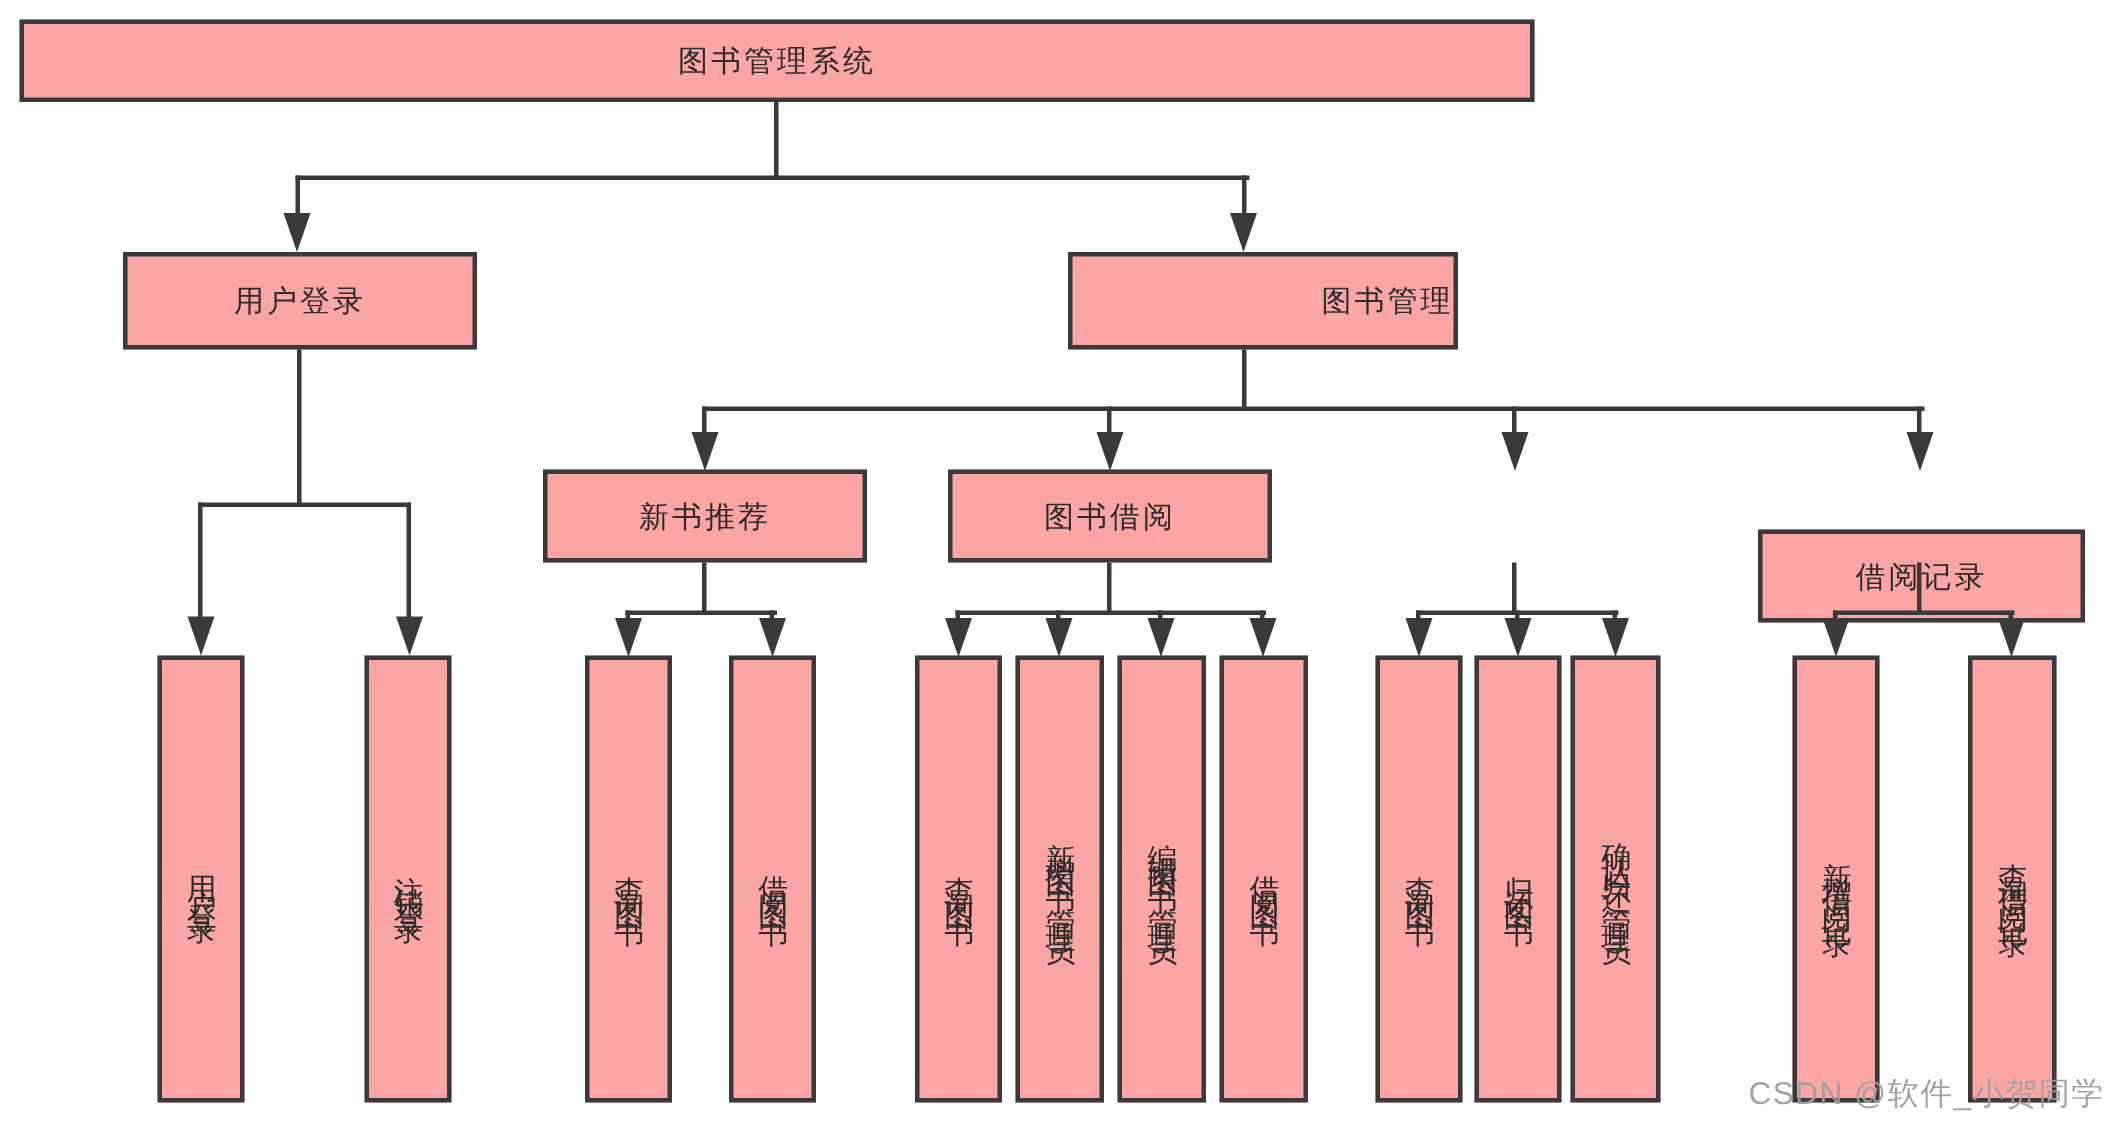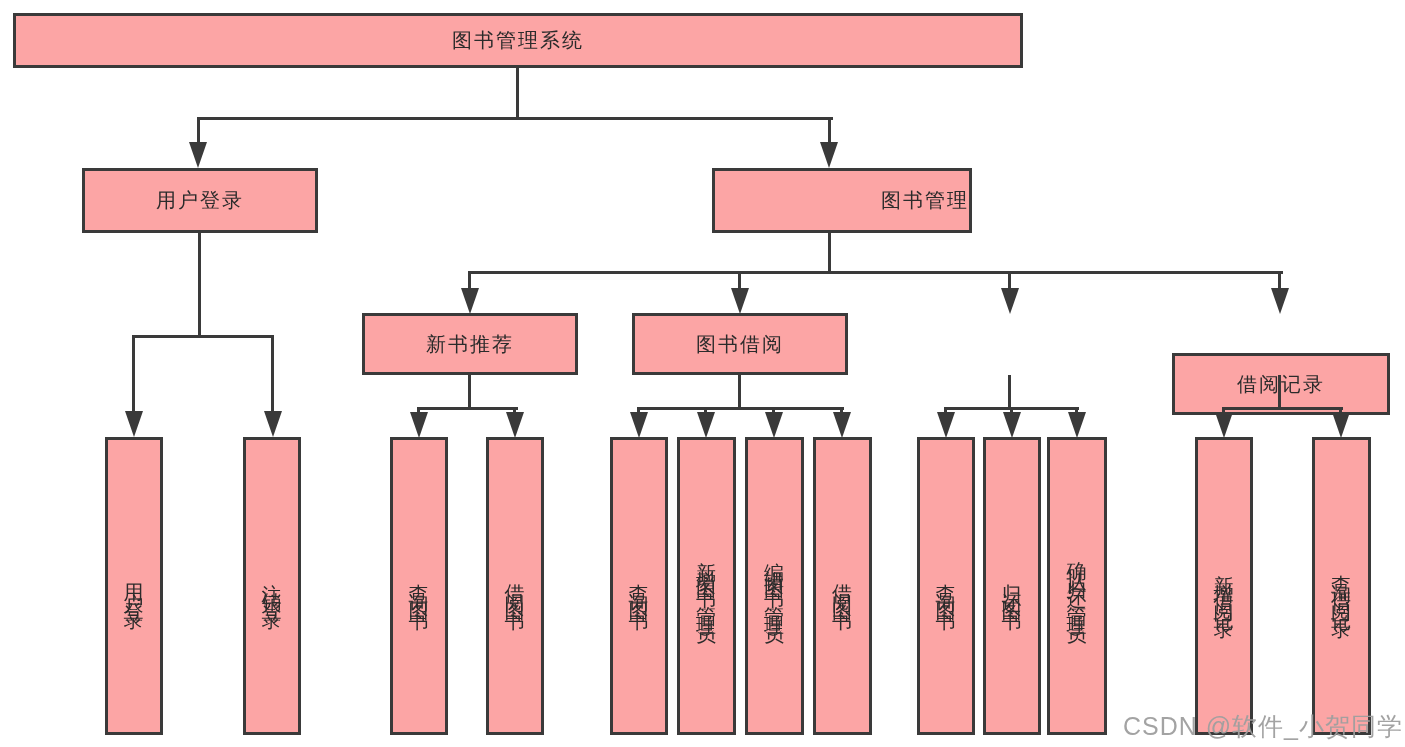--- a/index.html
+++ b/index.html
@@ -20,21 +20,21 @@
   .v{position:absolute;width:3px;background:#3a3a3a;}
   .h{position:absolute;height:3px;background:#3a3a3a;}
   .arrow{
     position:absolute;width:0;height:0;
     border-left:9px solid transparent;border-right:9px solid transparent;
     border-top:26px solid #3a3a3a;
   }
 
   .watermark{
     position:absolute;right:2px;bottom:4px;z-index:5;
-    color:rgba(158,158,158,0.95);font-size:25px;letter-spacing:1px;white-space:nowrap;
+    color:rgba(158,158,158,0.95);font-size:21px;letter-spacing:1px;white-space:nowrap;
   }
 </style>
 </head>
 <body>
 
 <div id="stage">
 
   <div class="node" style="left:13px;top:13px;width:1010px;height:55px;">
     <span class="hlabel">图书管理系统</span>
   </div>

